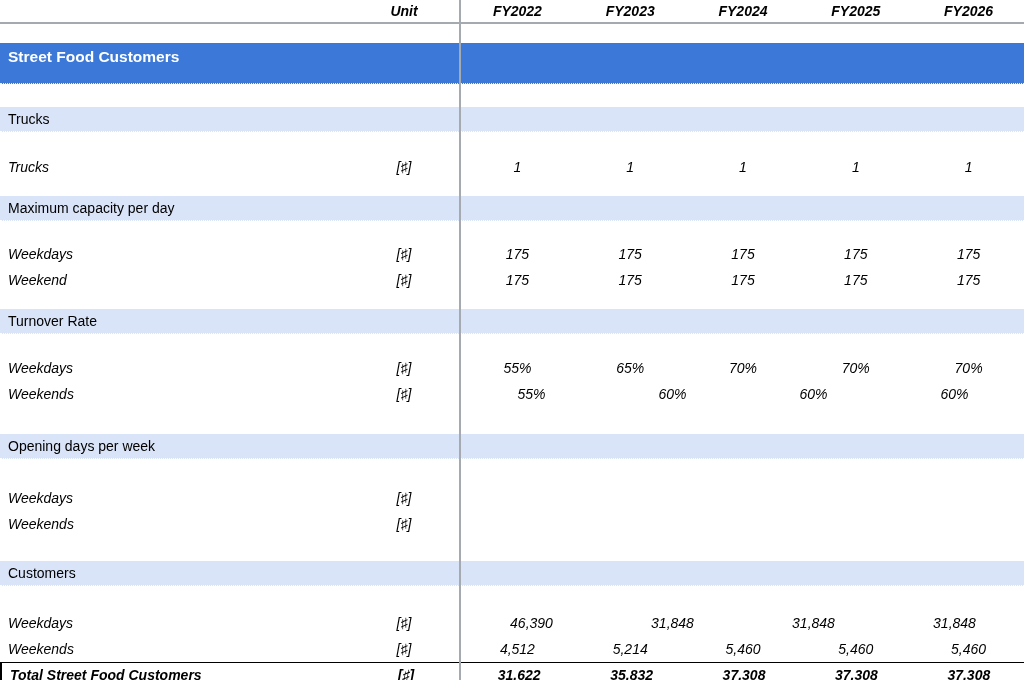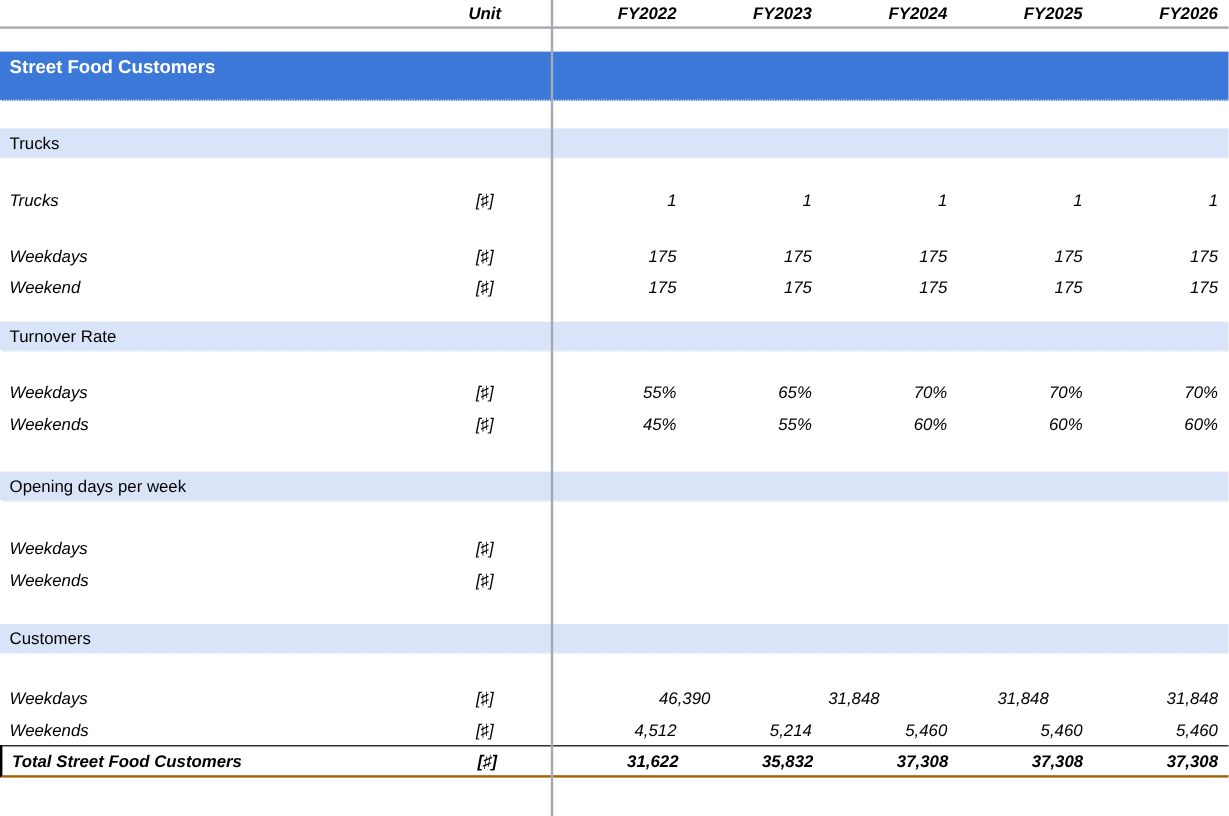--- a/index.html
+++ b/index.html
@@ -5,21 +5,21 @@
   html,body { margin:0; padding:0; background:#fff; }
   .sheet {
     position:relative; width:1024px; height:680px; background:#fff;
     font-family:"Liberation Sans","DejaVu Sans",sans-serif; color:#000;
     overflow:hidden;
   }
   .row { display:flex; align-items:center;font-style:italic; }
   .c-label { width:356px; padding-left:8px; box-sizing:border-box; white-space:nowrap; }
   .c-unit  { width:96px; text-align:center; }
   .c-gap   { width:8px; }
-  .c-val   { flex:1 1 0; text-align:right; padding-right:9px; box-sizing:border-box;margin-left:11px; }
+  .c-val   { flex:1 1 0; text-align:center; padding-right:9px; box-sizing:border-box;margin-left:11px; }
 
   .header-row { height:22px; font-weight:bold; font-size:14px; line-height:20px;
                 border-bottom:2px solid var(--divider,#a5a9b0); }
 
   .section-band { height:41px; line-height:28px; padding-left:8px; box-sizing:border-box;
                   font-size:15.5px; font-weight:bold;
                   color:var(--section-header-text,#ffffff);
                   background:var(--section-header-bg,#3c78d8);
                   border-bottom:1px dotted rgba(255,255,255,.9); }
 
@@ -67,20 +67,23 @@
     <div class="c-label">Trucks</div>
     <div class="c-unit">[♯]</div>
     <div class="c-gap"></div>
     <div class="c-val">1</div>
     <div class="c-val">1</div>
     <div class="c-val">1</div>
     <div class="c-val">1</div>
     <div class="c-val">1</div>
   </div>
 
+  <div class="band mt16">
+    <span>Maximum capacity per day</span>
+  </div>
 
   <div class="row data-row mt20">
     <div class="c-label">Weekdays</div>
     <div class="c-unit">[♯]</div>
     <div class="c-gap"></div>
     <div class="c-val">175</div>
     <div class="c-val">175</div>
     <div class="c-val">175</div>
     <div class="c-val">175</div>
     <div class="c-val">175</div>
@@ -107,21 +110,20 @@
     <div class="c-val">55%</div>
     <div class="c-val">65%</div>
     <div class="c-val">70%</div>
     <div class="c-val">70%</div>
     <div class="c-val">70%</div>
   </div>
   <div class="row data-row">
     <div class="c-label">Weekends</div>
     <div class="c-unit">[♯]</div>
     <div class="c-gap"></div>
-    <div class="c-val">45%</div>
     <div class="c-val">55%</div>
     <div class="c-val">60%</div>
     <div class="c-val">60%</div>
     <div class="c-val">60%</div>
   </div>
 
   <div class="band mt27">
     <span>Opening days per week</span>
   </div>
 

